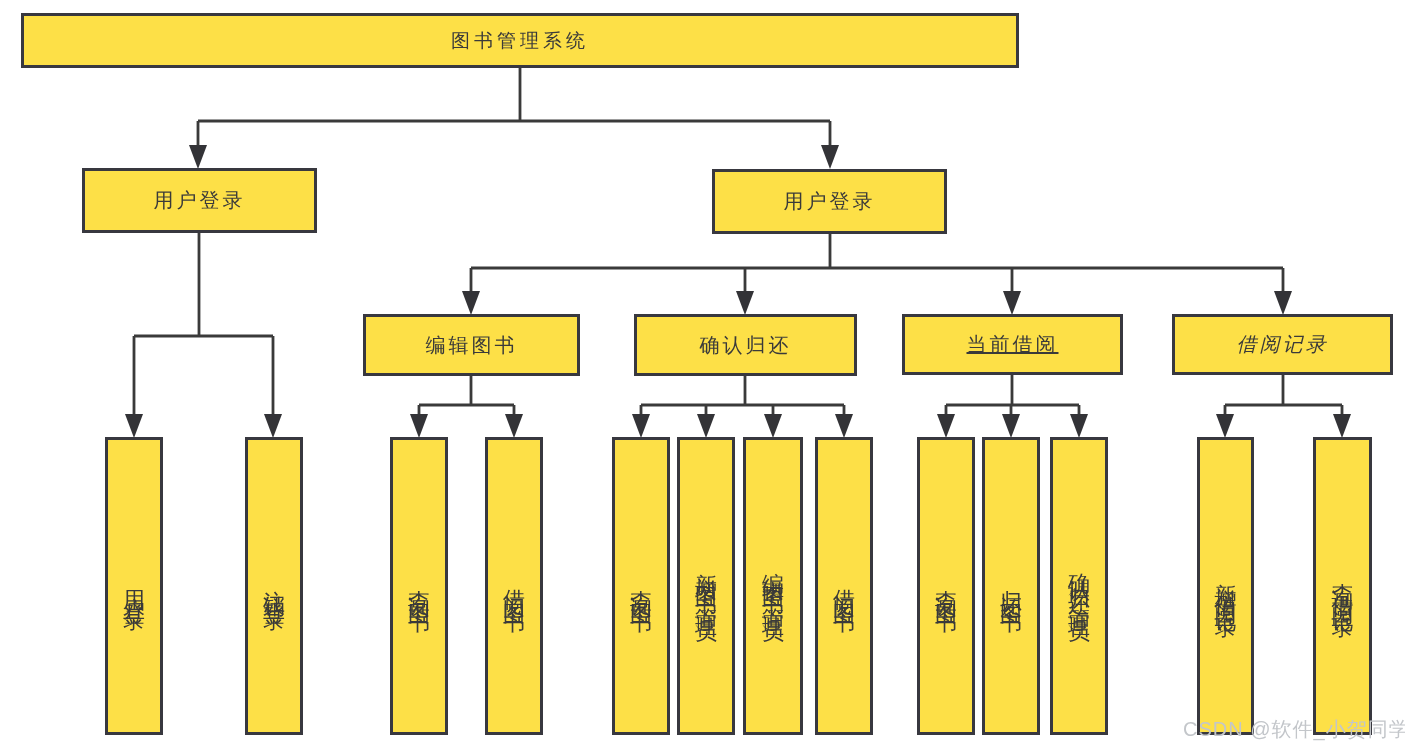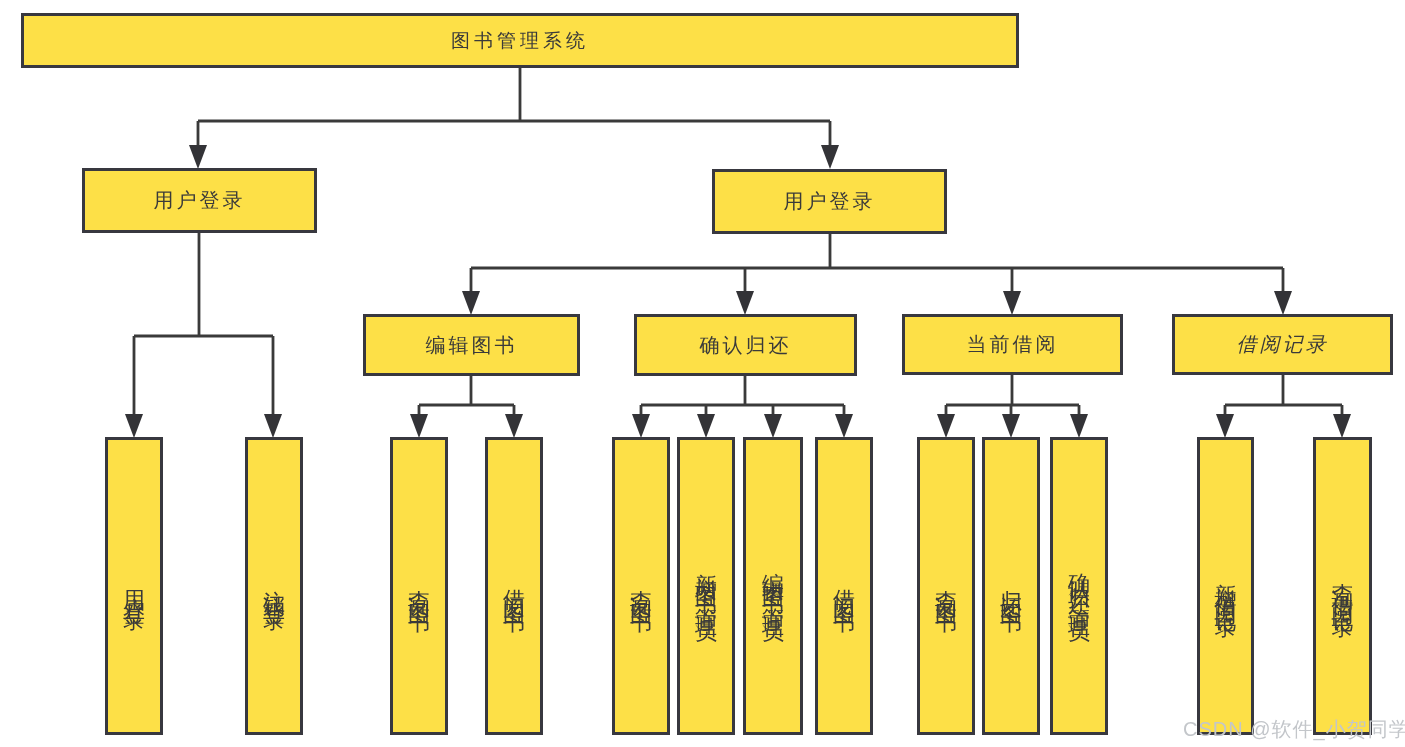--- a/index.html
+++ b/index.html
@@ -105,21 +105,21 @@
       </div>
       <div class="node h" style="left: 712px; top: 169px; width: 235px; height: 65px; border-color: rgb(56, 56, 63); color: rgb(58, 58, 58);">
         <span class="lbl">用户登录</span>
       </div>
       <div class="node h" style="left: 363px; top: 314px; width: 217px; height: 62px; border-color: rgb(56, 56, 63); color: rgb(58, 58, 58);">
         <span class="lbl">编辑图书</span>
       </div>
       <div class="node h" style="left: 634px; top: 314px; width: 223px; height: 62px; border-color: rgb(56, 56, 63); color: rgb(58, 58, 58);">
         <span class="lbl">确认归还</span>
       </div>
-      <div class="node h" style="left: 902px; top: 314px; width: 221px; height: 61px; border-color: rgb(56, 56, 63); color: rgb(58, 58, 58);">
+      <div class="node h" style="left: 902px; top: 314px; width: 221px; height: 61px; border-color: rgb(56, 56, 63); color: rgb(58, 58, 58); text-decoration: underline;">
         <span class="lbl">当前借阅</span>
       </div>
       <div class="node h" style="left: 1172px; top: 314px; width: 221px; height: 61px; border-color: rgb(56, 56, 63); color: rgb(58, 58, 58); font-style: italic;">
         <span class="lbl">借阅记录</span>
       </div>
       <div class="node v" style="left: 105px; top: 437px; width: 58px; height: 298px; border-color: rgb(56, 56, 63); color: rgb(58, 58, 58);">
         <span class="lbl">用户登录</span>
       </div>
       <div class="node v" style="left: 245px; top: 437px; width: 58px; height: 298px; border-color: rgb(56, 56, 63); color: rgb(58, 58, 58);">
         <span class="lbl">注销登录</span>

